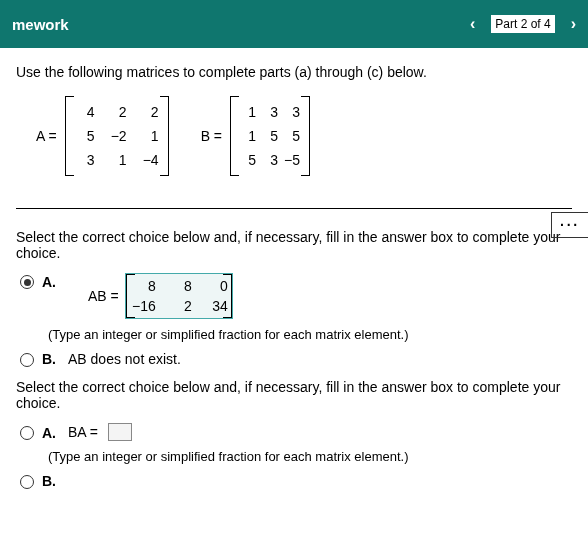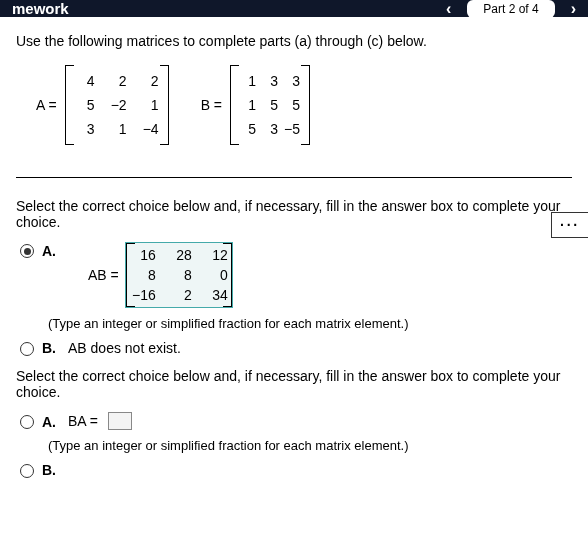--- a/index.html
+++ b/index.html
@@ -1,21 +1,21 @@
 <!DOCTYPE html>
 <html><head>
   <meta charset="utf-8">
   <style>
     * { box-sizing: border-box; margin: 0; padding: 0; }
     body { font-family: Arial, sans-serif; font-size: 14px; color: #000; background: #fff; width: 588px; }
-    .header { background: #0f172a; color: #fff; display: flex; justify-content: space-between; align-items: center; padding: 4px 12px; height: 17px; }
+    .header { background: #0f766e; color: #fff; display: flex; justify-content: space-between; align-items: center; padding: 4px 12px; height: 48px; }
     .header-left { font-weight: bold; font-size: 15px; }
     .header-right { display: flex; align-items: center; gap: 16px; font-size: 12px; }
     .nav-arrow { font-size: 16px; font-weight: bold; cursor: pointer; }
-    .part-indicator { background: #fff; color: #000; padding: 2px 16px; border-radius: 6px; }
+    .part-indicator { background: #fff; color: #000; padding: 2px 4px; border-radius: 0; }
     .content { padding: 16px 16px; }
     .instruction { margin-bottom: 16px; }
     .matrices-row { display: flex; gap: 32px; align-items: center; margin: 12px 0 32px 20px; }
     .matrix-group { display: flex; align-items: center; gap: 8px; }
     .matrix-label { font-size: 14px; }
     .matrix { display: inline-block; position: relative; padding: 4px 10px; }
     .matrix::before, .matrix::after { content: ''; position: absolute; top: 0; bottom: 0; width: 8px; border-top: 1.5px solid #000; border-bottom: 1.5px solid #000; }
     .matrix::before { left: 0; border-left: 1.5px solid #000; }
     .matrix::after { right: 0; border-right: 1.5px solid #000; }
     .matrix-row { display: flex; gap: 12px; justify-content: center; padding: 4px 0; }
@@ -103,25 +103,20 @@
     <div class="sub-instruction">Select the correct choice below and, if necessary, fill in the answer box to complete your choice.</div>
 
     <div class="choice">
       <div class="radio selected"></div>
       <div class="choice-letter">A.</div>
       <div class="choice-a-content">
         <div class="ab-row">
           <span>AB =</span>
           <div class="answer-matrix matrix">
             <div class="matrix-row">
-              <span class="matrix-cell">16</span>
-              <span class="matrix-cell">28</span>
-              <span class="matrix-cell">12</span>
-            </div>
-            <div class="matrix-row">
               <span class="matrix-cell">8</span>
               <span class="matrix-cell">8</span>
               <span class="matrix-cell">0</span>
             </div>
             <div class="matrix-row">
               <span class="matrix-cell">−16</span>
               <span class="matrix-cell">2</span>
               <span class="matrix-cell">34</span>
             </div>
           </div>

